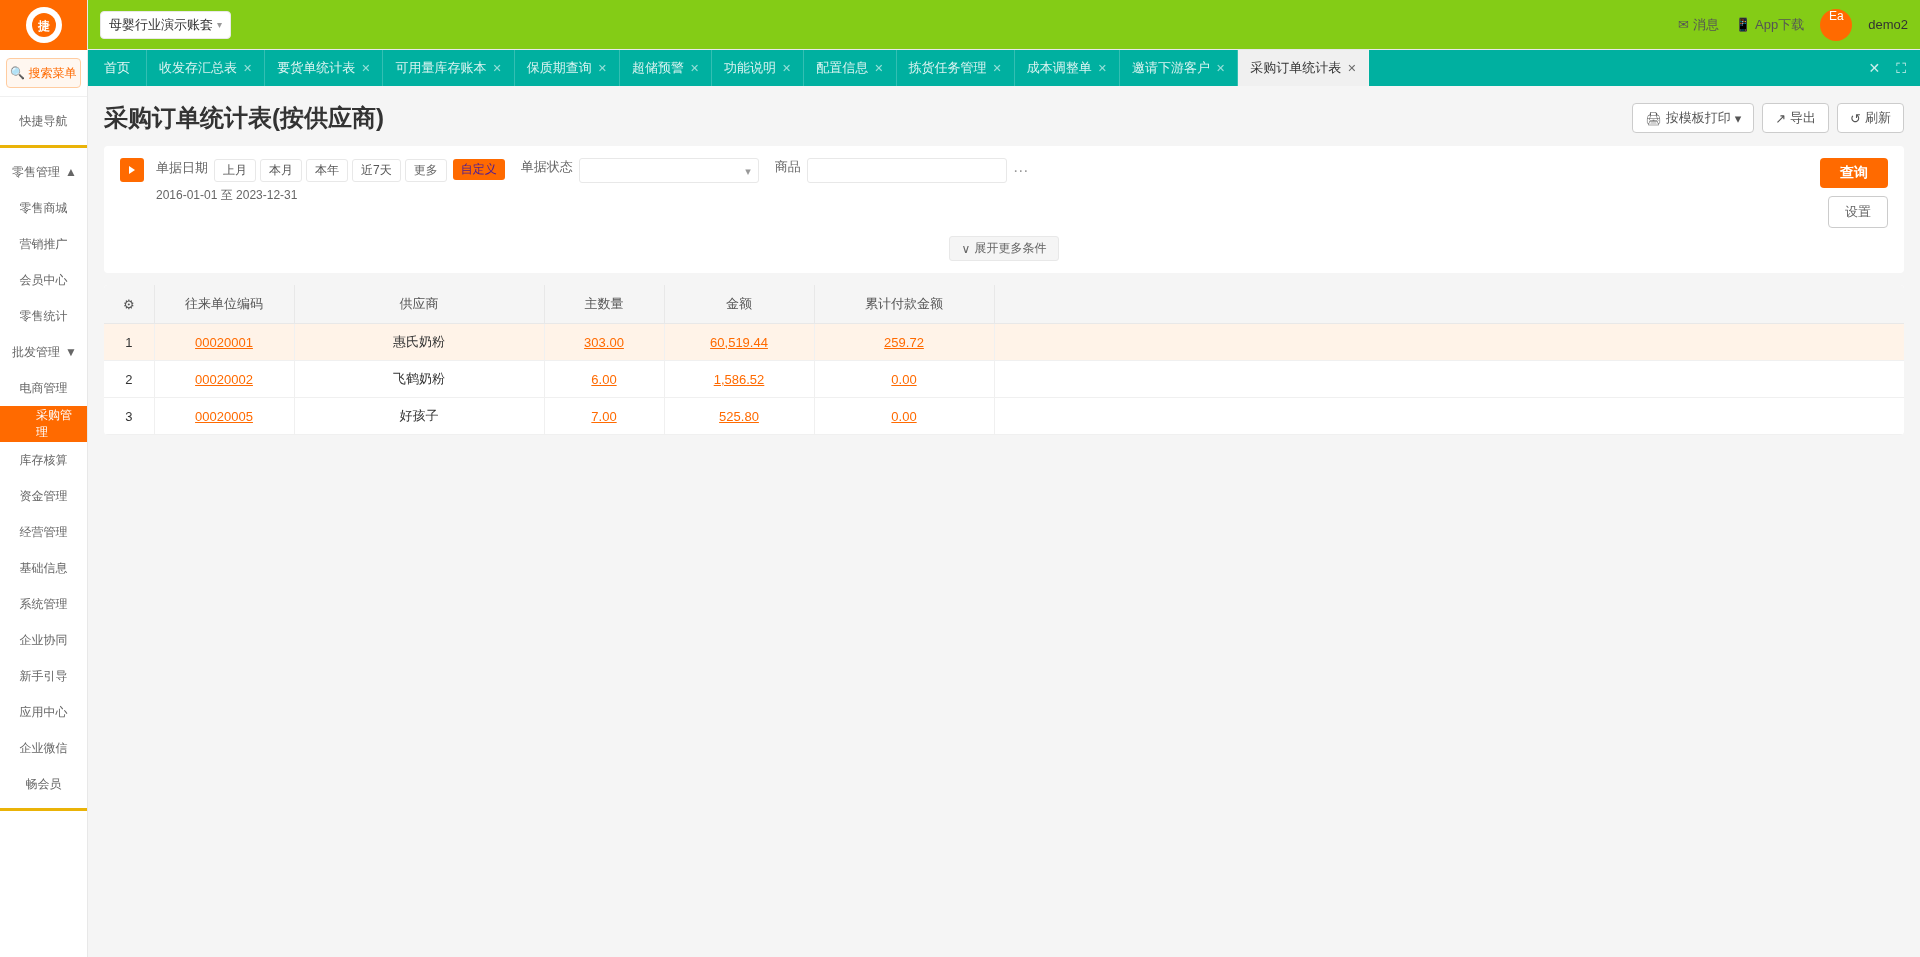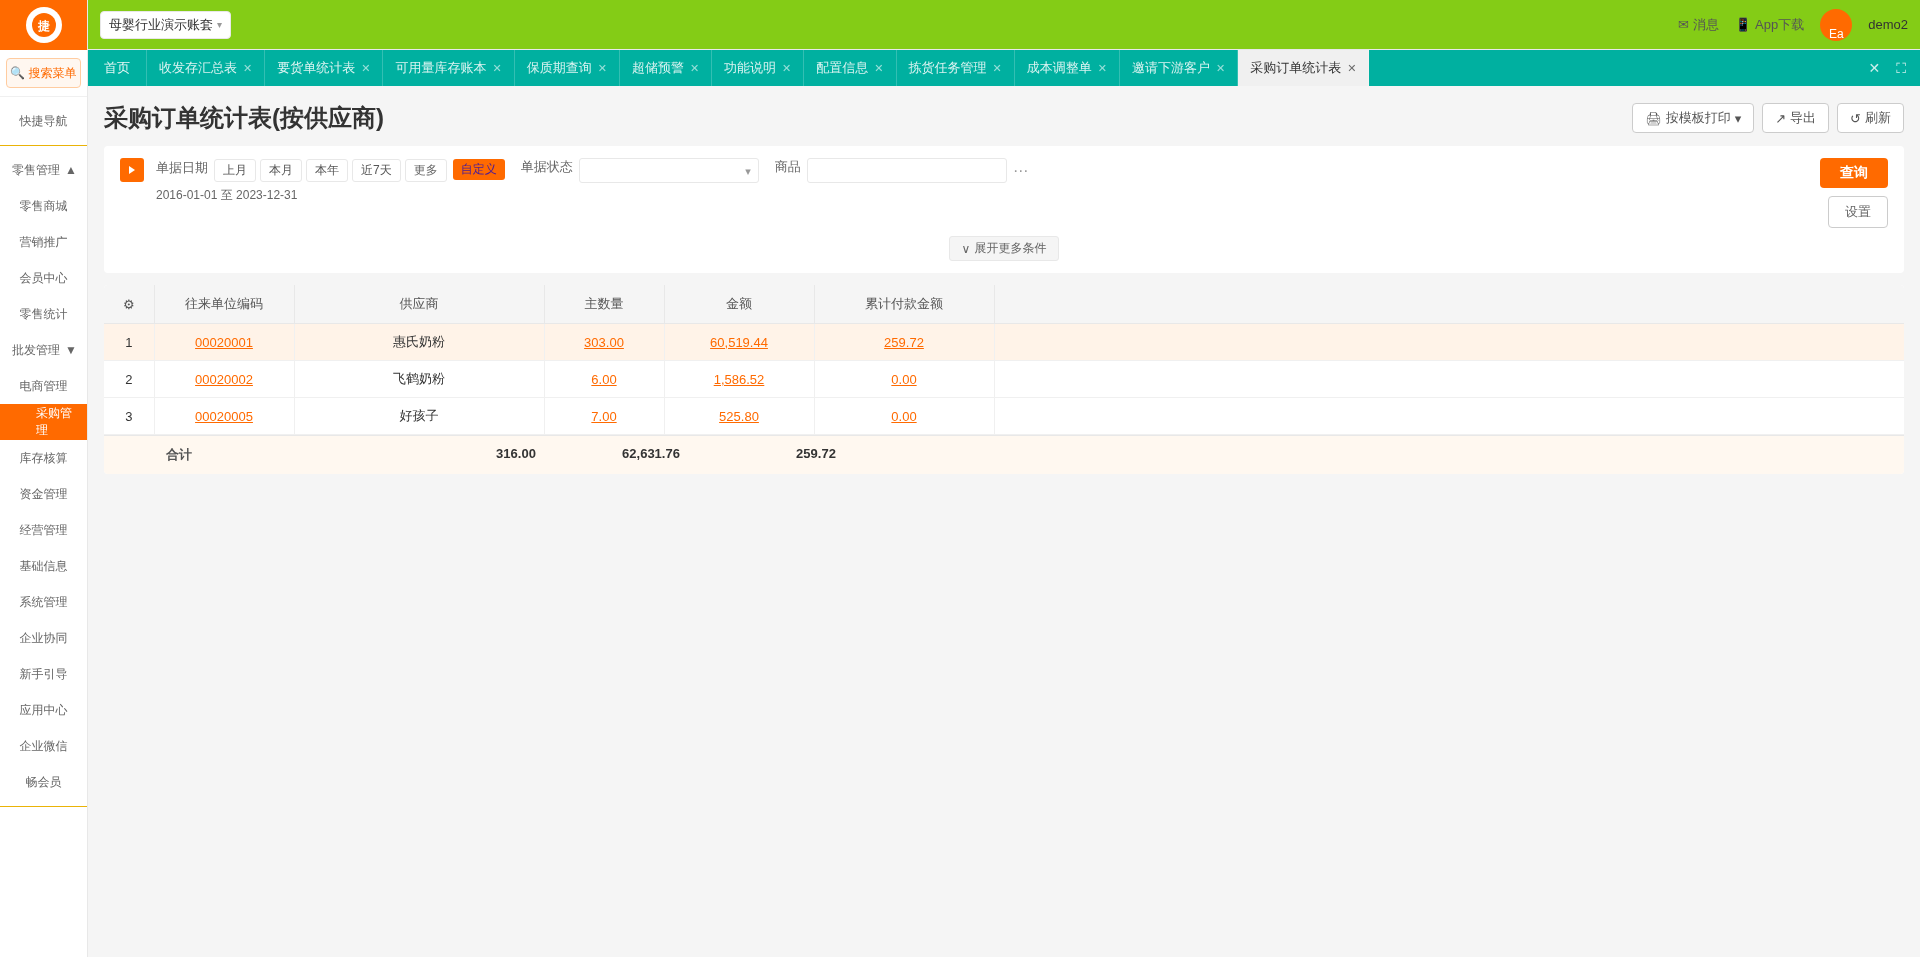--- a/index.html
+++ b/index.html
@@ -5,36 +5,36 @@
     * { margin: 0; padding: 0; box-sizing: border-box; }
     body { font-family: "Microsoft YaHei", "PingFang SC", sans-serif; font-size: 13px; background: #f5f5f5; color: #333; width: 1920px; height: 957px; overflow: hidden; display: flex; }
 
     
     .sidebar { width: 88px; background: #fff; border-right: 1px solid #e8e8e8; display: flex; flex-direction: column; flex-shrink: 0; }
     .sidebar-logo { height: 50px; background: #ff6a00; display: flex; align-items: center; justify-content: center; color: white; font-size: 11px; flex-direction: column; }
     .sidebar-logo .logo-icon { width: 36px; height: 36px; background: #fff; border-radius: 50%; display: flex; align-items: center; justify-content: center; }
     .sidebar-logo .logo-icon svg { width: 28px; height: 28px; }
     .sidebar-search { padding: 8px 6px; border-bottom: 1px solid #f0f0f0; }
     .sidebar-search-btn { width: 100%; height: 30px; background: #fff7f0; border: 1px solid #ffcca0; border-radius: 4px; color: #ff6a00; font-size: 12px; cursor: pointer; display: flex; align-items: center; justify-content: center; gap: 3px; }
-    .sidebar-nav-section { padding: 6px 0; border-bottom: 1px solid #eab308; }
+    .sidebar-nav-section { padding: 6px 0; border-bottom: 3px solid #eab308; }
     .sidebar-item { height: 36px; display: flex; align-items: center; justify-content: center; cursor: pointer; color: #666; font-size: 12px; padding: 0 4px; }
     .sidebar-item.active { background: #ff6a00; color: white; padding-left: 36px; }
     .sidebar-item.has-arrow { justify-content: space-between; padding: 0 10px 0 12px; }
     .sidebar-item-label { font-size: 12px; }
 
     
     .main-area { flex: 1; display: flex; flex-direction: column; overflow: hidden; }
 
     
     .top-bar { height: 50px; background: #84cc16; border-bottom: 1px solid #e8e8e8; display: flex; align-items: center; padding: 0 12px; gap: 8px; }
     .workspace-selector { display: flex; align-items: center; gap: 4px; font-size: 13px; color: #333; cursor: pointer; border: 1px solid #e8e8e8; padding: 4px 8px; border-radius: 4px; background: #fff; }
     .workspace-selector .arrow { color: #999; font-size: 10px; }
     .top-bar-right { margin-left: auto; display: flex; align-items: center; gap: 16px; }
     .top-bar-btn { display: flex; align-items: center; gap: 4px; cursor: pointer; color: #555; font-size: 13px; }
-    .user-avatar { width: 32px; height: 32px; border-radius: 50%; background: #ff6a00; display: flex; align-items: flex-end; justify-content: center; color: white; font-size: 12px; cursor: pointer; }
+    .user-avatar { width: 32px; height: 32px; border-radius: 50%; background: #ff6a00; display: flex; align-items: flex-start; justify-content: center; color: white; font-size: 12px; cursor: pointer; }
 
     
     .tab-bar { height: 36px; background: #00b0a0; display: flex; align-items: center; padding: 0; overflow-x: auto; flex-shrink: 0; }
     .tab-bar::-webkit-scrollbar { height: 0; }
     .tab-item { height: 44px; padding: 0 12px; display: flex; align-items: center; gap: 6px; cursor: pointer; color: rgba(255,255,255,0.85); font-size: 13px; white-space: nowrap; border-right: 1px solid rgba(255,255,255,0.2); flex-shrink: 0; }
     .tab-item.active { background: #f0f0f0; color: #333; }
     .tab-item .close-btn { font-size: 11px; opacity: 0.7; }
     .tab-home { padding: 0 16px; color: rgba(255,255,255,0.9); font-size: 13px; cursor: pointer; }
     .tab-bar-end { margin-left: auto; display: flex; align-items: center; gap: 4px; padding: 0 8px; }
     .tab-bar-end-btn { color: rgba(255,255,255,0.8); cursor: pointer; padding: 2px 6px; font-size: 14px; }
@@ -373,22 +373,16 @@
             <td><span class="link-text">00020005</span></td>
             <td>好孩子</td>
             <td><span class="link-text">7.00</span></td>
             <td><span class="link-text">525.80</span></td>
             <td><span class="link-text">0.00</span></td>
             <td></td>
           </tr>
         </tbody>
       </table>
 
-      <div class="table-footer">
-        <div class="footer-label">合计</div>
-        <div class="footer-qty">316.00</div>
-        <div class="footer-amount">62,631.76</div>
-        <div class="footer-paid">259.72</div>
-      </div>
     </div>
 
   </div>
 </div>
 
 </body></html>

